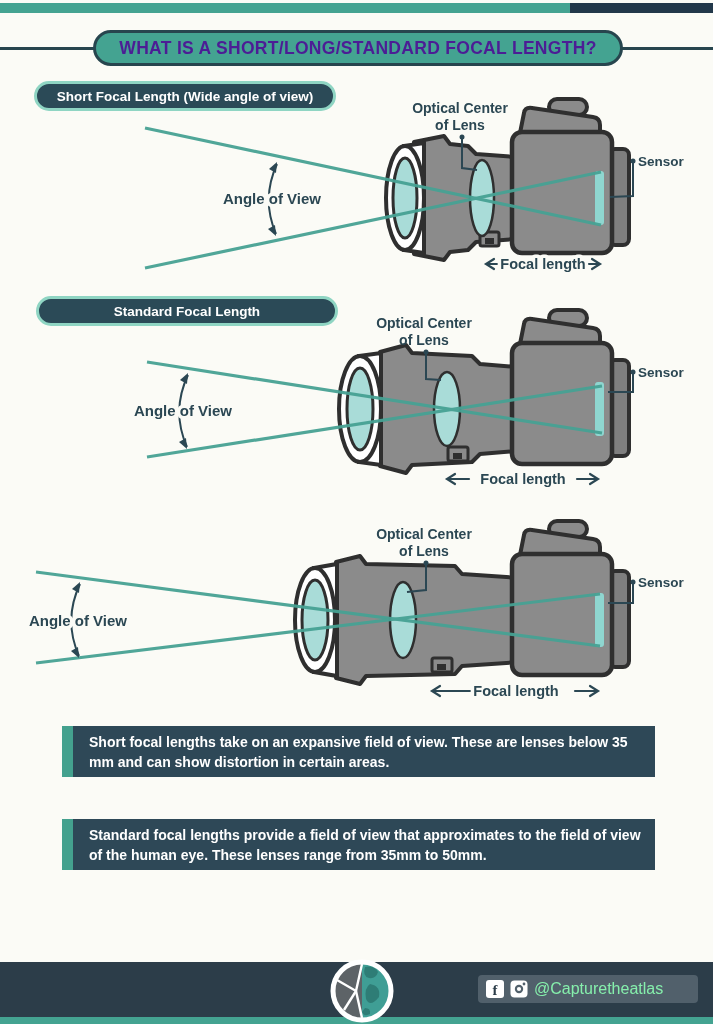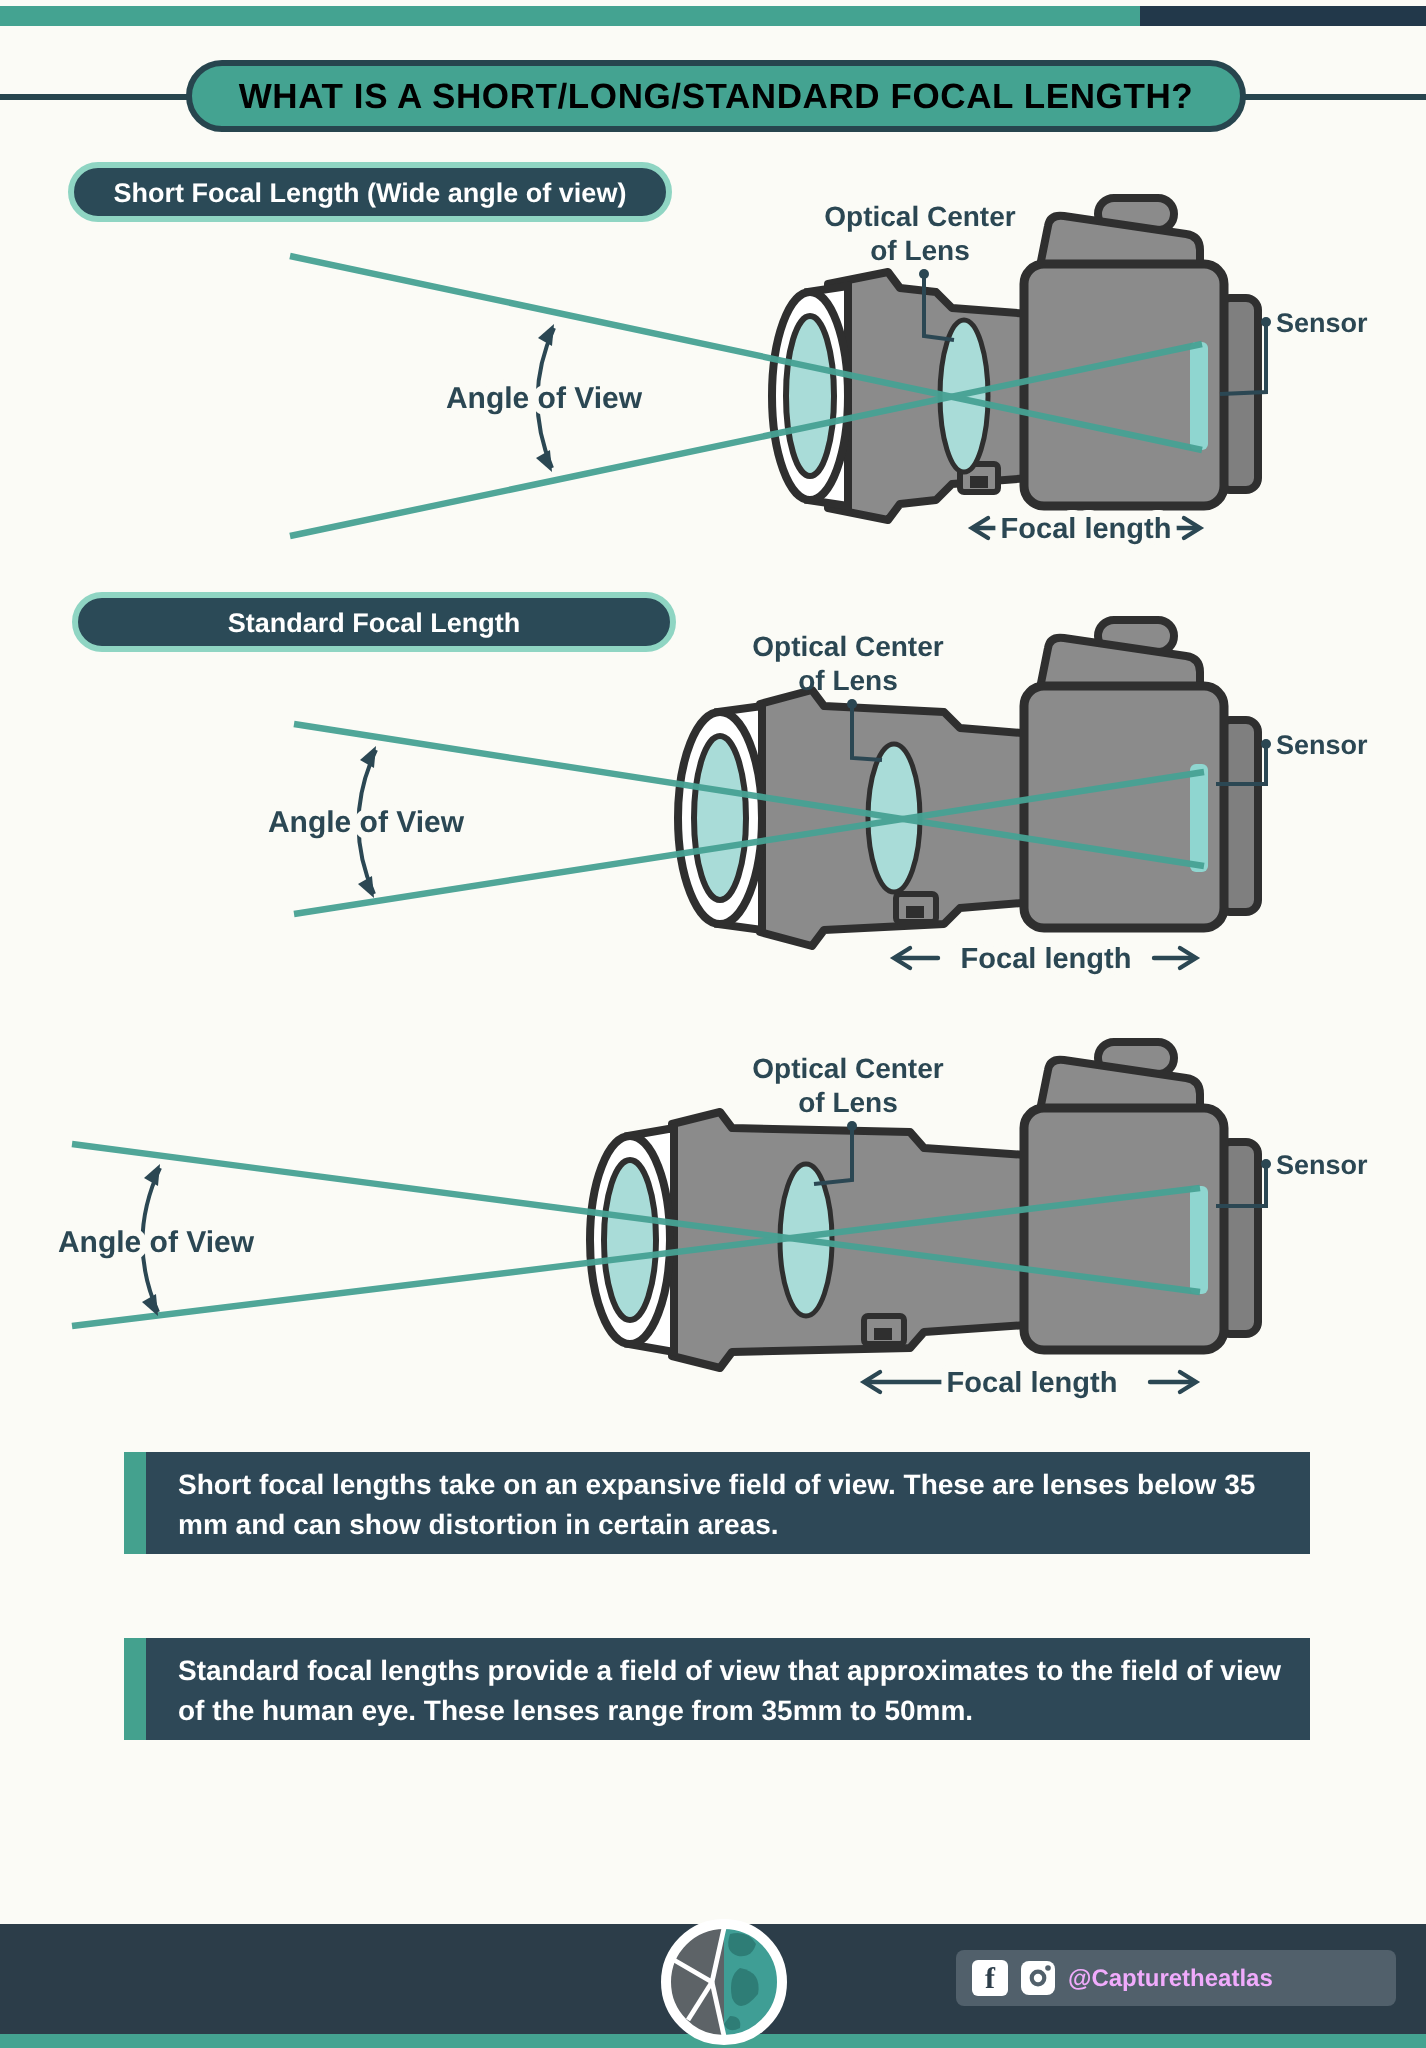--- a/index.html
+++ b/index.html
@@ -6,21 +6,21 @@
   body{font-family:"Liberation Sans",sans-serif;background:#e8e8e2;}
   .page{position:relative;width:713px;height:1024px;background:#fbfbf6;overflow:hidden;margin:0 auto;}
   
   .strip{position:absolute;top:3px;height:10px;}
   .strip.teal{left:0;width:570px;background:#44a391;}
   .strip.dark{left:570px;width:143px;background:#22384a;}
   
   .header-line{position:absolute;top:47px;left:0;width:713px;height:3px;background:#27454e;}
   .header-pill{position:absolute;left:93px;top:30px;width:530px;height:36px;background:#44a391;
     border:3px solid #27454e;border-radius:21px;box-sizing:border-box;display:flex;align-items:center;
-    justify-content:center;color:#000000;font-weight:700;font-size:17.5px;letter-spacing:.3px;}
+    justify-content:center;color:#4c1d95;font-weight:700;font-size:17.5px;letter-spacing:.3px;}
   
   .sec-pill{position:absolute;width:296px;height:24px;background:#2b4a57;border:3px solid #8fd5c3;
     border-radius:15px;box-sizing:content-box;display:flex;align-items:center;justify-content:center;
     color:#fff;font-weight:700;font-size:13.5px;}
   #pill1{left:34px;top:81px;}
   #pill2{left:36px;top:296px;}
   #pill3{left:36px;top:506px;}
   .diagrams{position:absolute;left:0;top:70px;width:713px;height:650px;}
   
   .info-box{position:absolute;left:62px;width:593px;background:#2e4857;display:flex;}
@@ -32,21 +32,21 @@
   
   .footer{position:absolute;left:0;top:962px;width:713px;height:55px;background:#2c3d49;}
   .footer-site{position:absolute;left:39px;top:974px;color:#fff;font-weight:700;font-size:21px;z-index:2;}
   .bottom-strip{position:absolute;left:0;top:1017px;width:713px;height:7px;background:#44a391;}
   .logo-wrap{position:absolute;left:327px;top:956px;width:70px;height:70px;z-index:3;}
   .social-box{position:absolute;left:478px;top:975px;width:220px;height:28px;background:#51606b;
     border-radius:4px;display:flex;align-items:center;gap:6px;padding:0 8px;box-sizing:border-box;z-index:2;}
   .fb{width:18px;height:18px;background:#fff;border-radius:3px;display:flex;align-items:flex-end;
     justify-content:center;overflow:hidden;}
   .fb span{color:#2c3d49;font-weight:700;font-size:15px;line-height:16px;font-family:"Liberation Serif",serif;}
-  .social-handle{color:#f0abfc;font-weight:700;font-size:12px;}
+  .social-handle{color:#86efac;font-weight:400;font-size:16px;}
   svg text{font-family:"Liberation Sans",sans-serif;font-weight:700;fill:#2b4753;}
   .knock{paint-order:stroke;stroke:#fbfbf6;stroke-width:7px;stroke-linejoin:round;}
 </style>
 </head>
 <body>
 
 <div class="page">
 
   <div class="strip teal"></div>
   <div class="strip dark"></div>

